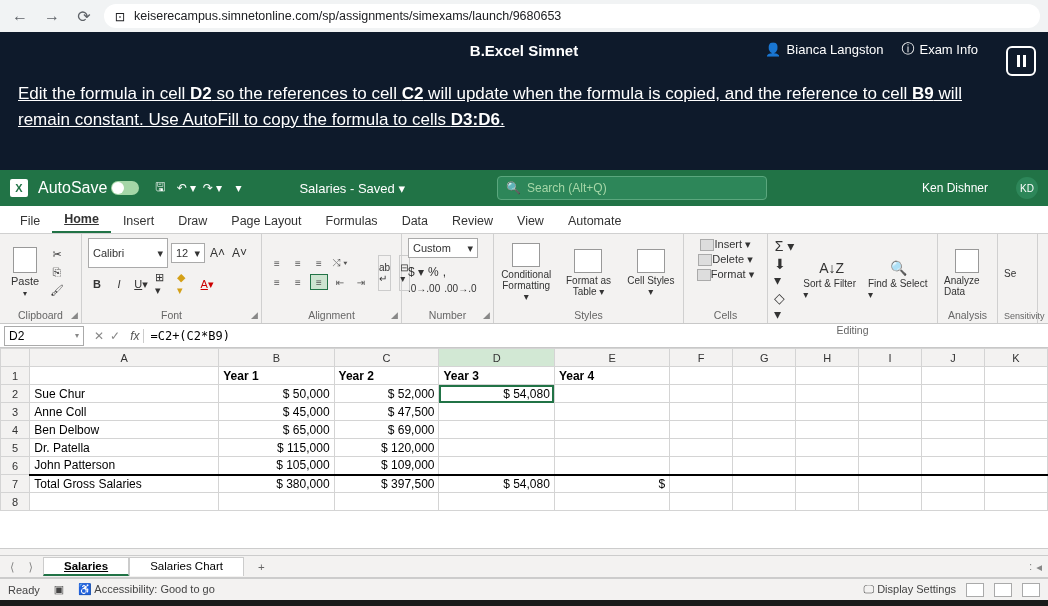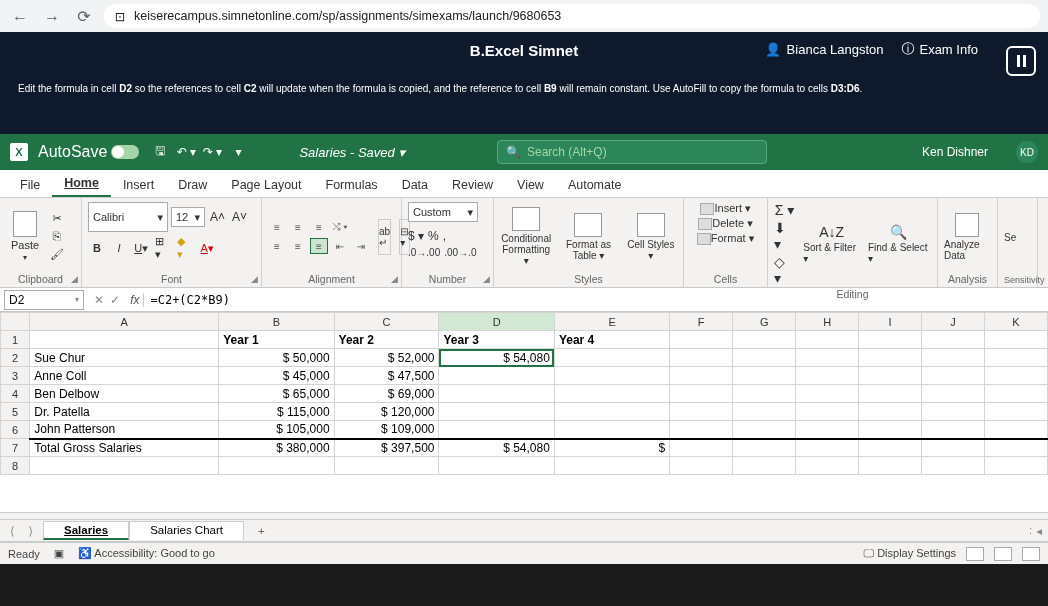--- a/index.html
+++ b/index.html
@@ -12,35 +12,35 @@
 .url .icon { width:16px; height:16px; margin-right:6px; display:flex; align-items:center; justify-content:center; }
 
 
 .sim-header { background:#0e1a2b; color:#fff; padding:10px 18px; position:relative; }
 .sim-title { text-align:center; font-size:15px; font-weight:600; margin-bottom:22px; }
 .sim-badges { position:absolute; right:70px; top:8px; display:flex; gap:18px; font-size:13px; align-items:center; }
 .sim-badges span { display:flex; align-items:center; gap:5px; }
 .pause-btn { position:absolute; right:12px; top:14px; width:30px; height:30px; border:2px solid #fff; border-radius:6px; display:flex; align-items:center; justify-content:center; background:#0e1a2b; }
 .pause-btn::before { content:''; width:3px; height:12px; background:#fff; margin-right:3px; }
 .pause-btn::after { content:''; width:3px; height:12px; background:#fff; }
-.instructions { font-size:10px; line-height:1.5; max-width:970px; }
+.instructions { font-size:17px; line-height:1.5; max-width:970px;text-decoration:underline; }
 .instructions b { font-weight:700; }
 
 
 .gap { height:28px; background:#0e1a2b; }
 
 
 .xl-title { height:36px; background:#217346; display:flex; align-items:center; padding:0 10px; color:#fff; font-size:12px; gap:10px; position:relative; }
 .xl-title .app-icon { width:18px; height:18px; background:#fff; color:#217346; font-weight:bold; display:flex; align-items:center; justify-content:center; font-size:11px; border-radius:2px; }
 .autosave { display:flex; align-items:center; gap:4px; }
 .toggle { width:28px; height:14px; background:#a5d6a7; border-radius:7px; position:relative; }
 .toggle::after { content:''; position:absolute; left:1px; top:1px; width:12px; height:12px; background:#fff; border-radius:50%; }
 .qat { display:flex; gap:4px; align-items:center; }
 .qat-btn { width:22px; height:22px; display:flex; align-items:center; justify-content:center; color:#fff; border-radius:3px; }
-.workbook-name { margin-left:40px; font-size:13px;font-style:italic; }
+.workbook-name { margin-left:40px; font-size:13px; }
 .search-box { margin-left:auto; margin-right:auto; width:270px; height:24px; background:#2d8659; border:1px solid #5ba77e; border-radius:4px; display:flex; align-items:center; padding:0 8px; color:#a5d6a7; font-size:12px; gap:6px; position:absolute; left:50%; transform:translateX(-10%); }
 .user-area { margin-left:auto; display:flex; align-items:center; gap:8px; font-size:12px; }
 .avatar { width:22px; height:22px; background:#2d8659; border-radius:50%; display:flex; align-items:center; justify-content:center; font-size:10px;margin-left:20px; }
 
 
 .ribbon-tabs { height:28px; background:#fff; border-bottom:1px solid #d0d0d0; display:flex; align-items:flex-end; padding:0 8px; font-size:12.5px; }
 .ribbon-tabs .tab { padding:6px 12px 5px; cursor:pointer; color:#333; }
 .ribbon-tabs .tab.active { border-bottom:2px solid #217346; font-weight:700; text-decoration:underline; }
 .ribbon-tabs .tab.file { color:#333; }
 

